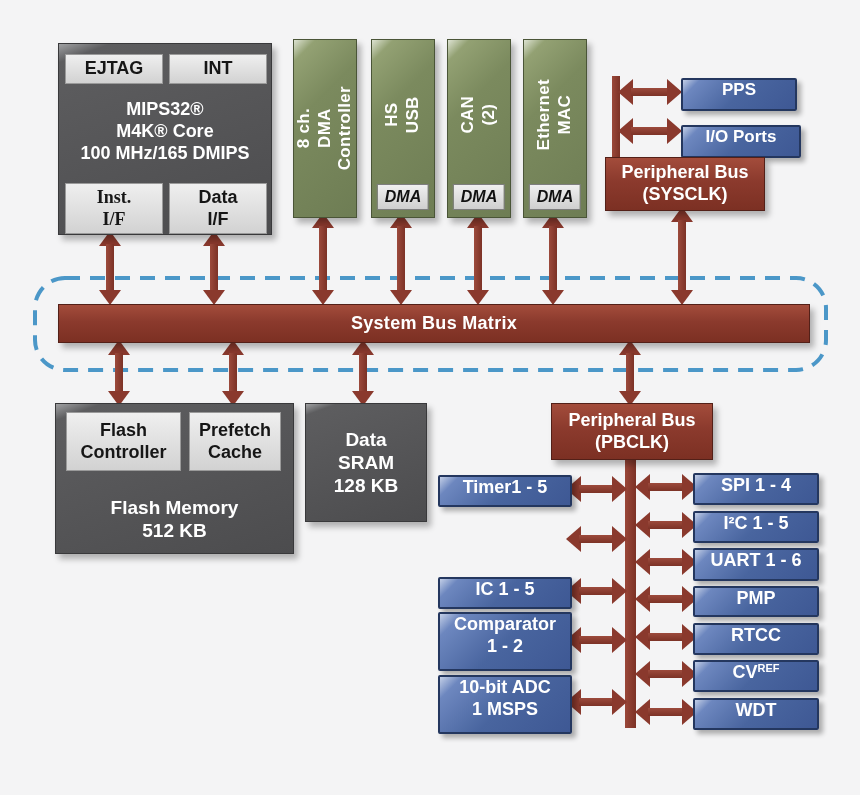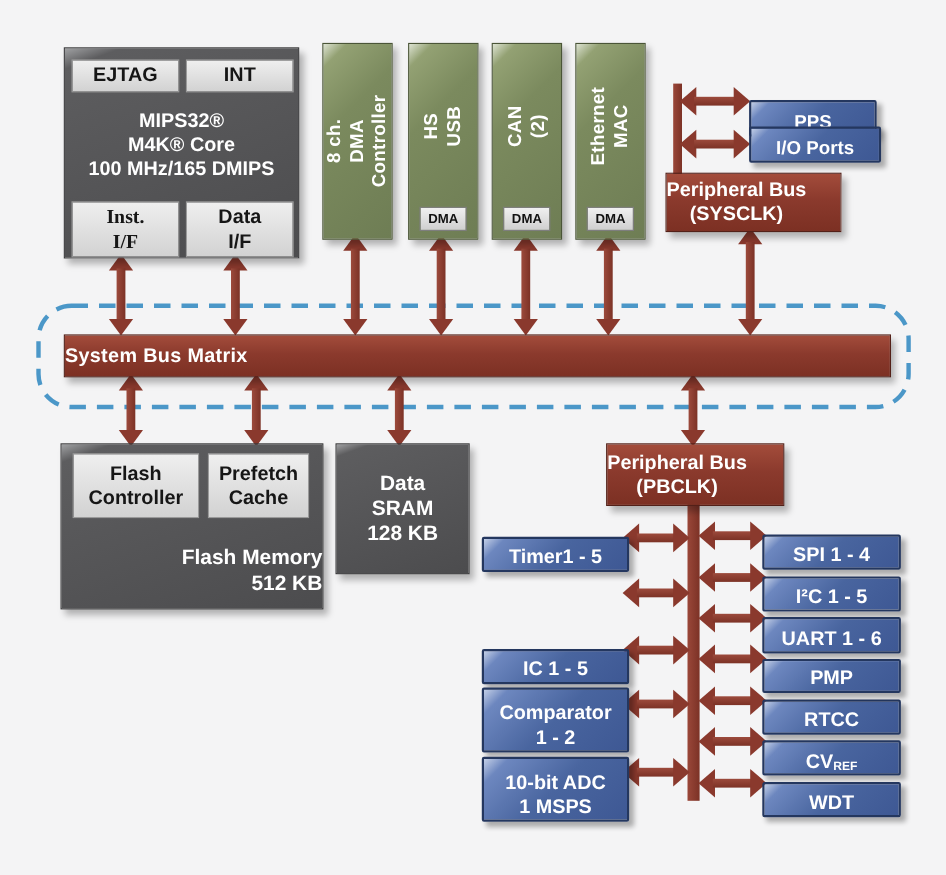--- a/index.html
+++ b/index.html
@@ -35,38 +35,39 @@
     box-shadow:4px 5px 6px rgba(0,0,0,.28);
     color:#fff;
     display:flex;align-items:center;justify-content:center;
   }
   .redbox{
     position:absolute;
     background:linear-gradient(180deg,#a34c3b 0%,#8b3a2d 45%,#7c3023 100%);
     border:1px solid #532018;
     box-shadow:4px 5px 6px rgba(0,0,0,.28);
     color:#fff;
-    display:flex;align-items:center;
+    display:flex;align-items:center;justify-content:center;
   }
   .bluebox{
     position:absolute;
     background:linear-gradient(135deg,#c3cfe7 0%,#6d87bf 12%,#49659f 50%,#3e5894 100%);
     border:2px solid #24375f;
     border-radius:2px;
     box-shadow:4px 4px 5px rgba(0,0,0,.3);
     color:#fff;
-    display:flex;align-items:flex-end;justify-content:center;margin-top:13px;
+    display:flex;align-items:flex-start;justify-content:center;
   }
   .vtext{transform:rotate(-90deg);font-size:17px;letter-spacing:.3px;}
   .dmatag{
     position:absolute;left:50%;bottom:7px;transform:translateX(-50%);
     background:linear-gradient(180deg,#f0f0f0,#cfcfcf);
     border:1px solid #7e7e7e;
-    color:#111;font-size:12px;line-height:1;
+    color:#111;font-size:16px;line-height:1;
     padding:4px 7px;
+    font-style:italic;
   }
   .redline{position:absolute;background:linear-gradient(90deg,#9a4739,#7c3226);}
   .sub{font-size:11px;vertical-align:-3px;}
 
   
   .av{position:absolute;width:22px;}
   .av .shaft{position:absolute;left:7px;top:13px;bottom:13px;width:8px;
     background:linear-gradient(90deg,#9c4a3c,#7c3226);}
   .av::before,.av::after{content:"";position:absolute;left:0;width:0;height:0;
     border-left:11px solid transparent;border-right:11px solid transparent;}
@@ -90,29 +91,29 @@
   #instif{left:6px;top:139px;width:96px;height:49px;font-size:18px;font-family:Liberation Serif, serif;}
   #dataif{left:110px;top:139px;width:96px;height:49px;font-size:18px;}
 
   .module{top:39px;width:62px;height:177px;}
   #mod0{left:293px;}
   #mod1{left:371px;}
   #mod2{left:447px;}
   #mod3{left:523px;}
 
   #pps{left:681px;top:78px;width:112px;height:29px;font-size:17px;}
-  #ioports{left:681px;top:102px;width:116px;height:29px;font-size:17px;}
+  #ioports{left:681px;top:125px;width:116px;height:29px;font-size:17px;}
   #sysclkpb{left:605px;top:157px;width:158px;height:52px;font-size:18px;}
   #busbar{left:58px;top:304px;width:750px;height:37px;font-size:18px;letter-spacing:.3px;}
   #pbclkpb{left:551px;top:403px;width:160px;height:55px;font-size:18px;}
 
   #flashblk{left:55px;top:403px;width:237px;height:149px;}
   #flashctl{left:10px;top:8px;width:113px;height:57px;font-size:18px;}
   #prefetch{left:133px;top:8px;width:90px;height:57px;font-size:18px;}
-  #flashmem{position:absolute;left:0;top:92px;width:100%;font-size:19px;text-align:right;}
+  #flashmem{position:absolute;left:0;top:92px;width:100%;font-size:19px;}
   #sramblk{left:305px;top:403px;width:120px;height:117px;display:flex;align-items:center;justify-content:center;font-size:19px;}
 
   .pleft{left:438px;width:130px;font-size:18px;}
   .pright{left:693px;width:122px;font-size:18px;}
 </style>
 </head>
 <body>
 
 <div id="stage">
 

